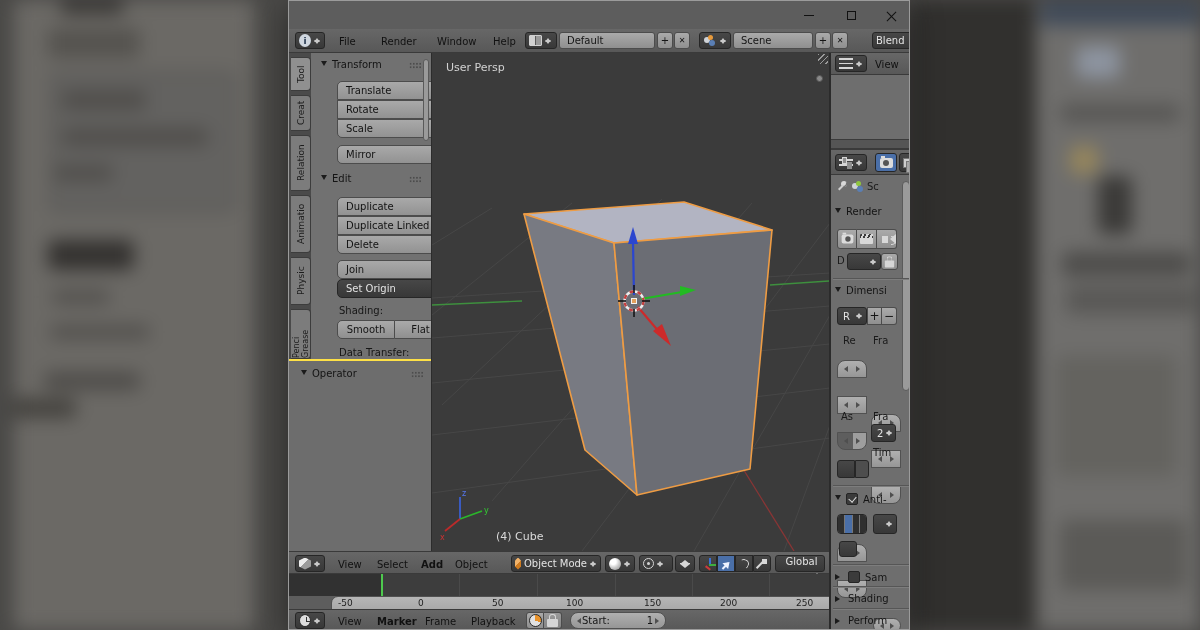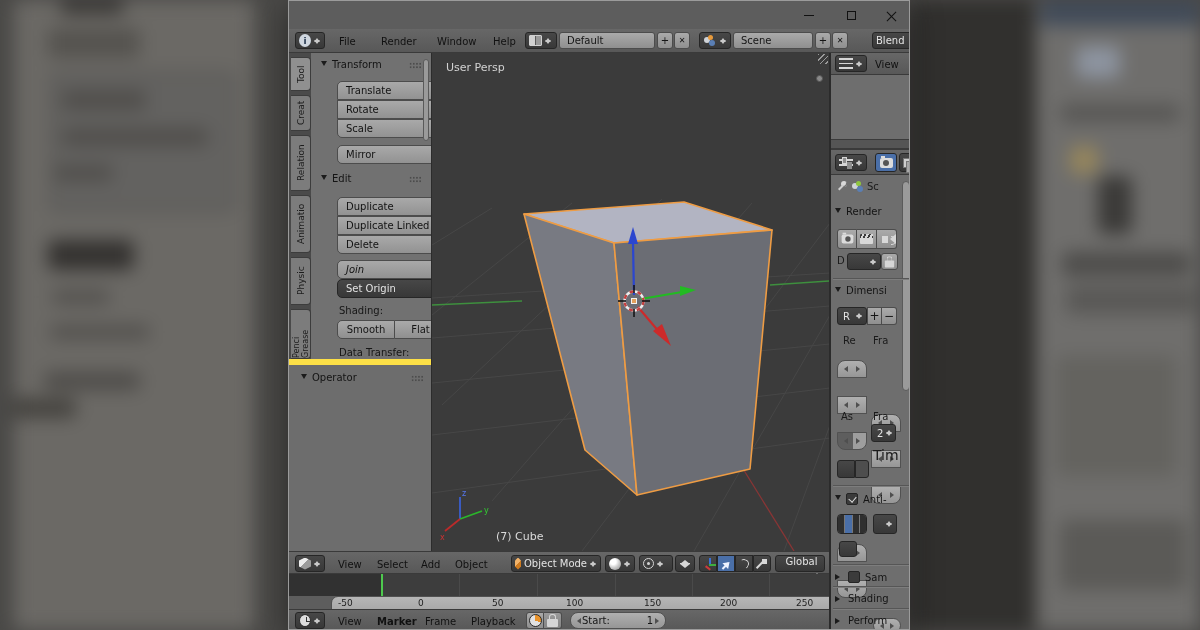--- a/index.html
+++ b/index.html
@@ -225,33 +225,33 @@
       <div class="shelf-btn r-all" style="top:92px;">Mirror</div>
 
       <div class="abs phead" style="left:10px;top:120px;">
         <span class="tri-d"></span>
         <span>Edit</span>
       </div>
       <div class="abs grip" style="left:98px;top:123px;"></div>
       <div class="shelf-btn r-top" style="top:144px;">Duplicate</div>
       <div class="shelf-btn" style="top:163px;">Duplicate Linked</div>
       <div class="shelf-btn r-bot" style="top:182px;">Delete</div>
-      <div class="shelf-btn r-all" style="top:207px;font-style:italic;">Join</div>
+      <div class="shelf-btn r-all" style="top:207px;">Join</div>
       <div class="abs chip" style="left:26px;top:226px;width:110px;height:19px;border-radius:5px;padding-left:8px;">
         <span>Set Origin</span>
 
       </div>
       <div class="abs" style="left:28px;top:252px;font-size:10px;color:#161616;">Shading:</div>
       <div class="abs lbtn" style="left:26px;top:267px;width:58px;height:19px;border-radius:5px 0 0 5px;">Smooth</div>
       <div class="abs lbtn" style="left:84px;top:267px;width:52px;height:19px;border-radius:0 5px 5px 0;border-left:none;">Flat</div>
       <div class="abs" style="left:28px;top:294px;font-size:10px;color:#161616;">Data Transfer:</div>
       <div class="vscroll" style="left:112px;top:6px;height:82px;width:6px;"></div>
     </div>
 
-    <div class="abs" style="left:0;top:306px;width:142px;height:192px;background:#6d6d6d;border-top:6px solid #fde047;">
+    <div class="abs" style="left:0;top:306px;width:142px;height:192px;background:#6d6d6d;border-top:2px solid #fde047;">
       <div class="abs phead" style="left:12px;top:7px;">
         <span class="tri-d"></span>
         <span>Operator</span>
       </div>
       <div class="abs grip" style="left:122px;top:10px;"></div>
     </div>
 
     <div class="abs" style="left:142px;top:0;width:398px;height:498px;background:#3b3b3b;border-left:1px solid #2c2c2c;overflow:hidden;">
       <svg width="398" height="498" viewBox="0 0 398 498">
 
@@ -304,34 +304,34 @@
         <g font-size="8" font-family="DejaVu Sans, sans-serif">
           <line x1="28" y1="466" x2="28" y2="444" stroke="#3a5fd0" stroke-width="1.8"></line>
           <line x1="28" y1="466" x2="50" y2="458" stroke="#2bb52b" stroke-width="1.8"></line>
           <line x1="28" y1="466" x2="13" y2="478" stroke="#bb2b2b" stroke-width="1.8"></line>
           <text x="30" y="443" fill="#5577ee">z</text>
           <text x="52" y="460" fill="#33cc33">y</text>
           <text x="8" y="487" fill="#cc3333">x</text>
         </g>
       </svg>
       <div class="abs" style="left:14px;top:8px;font-size:11px;color:#d2d2d2;">User Persp</div>
-      <div class="abs" style="left:64px;top:477px;font-size:11px;color:#dadada;">(7) Cube</div>
+      <div class="abs" style="left:64px;top:477px;font-size:11px;color:#dadada;">(4) Cube</div>
       <div class="abs" style="left:384px;top:22px;width:7px;height:7px;border-radius:50%;background:#8a8a8a;border:1px solid #555;"></div>
       <div class="grip-diag" style="right:1px;top:1px;"></div>
     </div>
   </div>
 
   <div class="abs hdr" style="left:0;top:550px;width:540px;height:23px;border-top:1px solid #3a3a3a;">
     <div class="abs chip" style="left:6px;top:3px;width:30px;height:17px;">
       <span class="i-cube"></span>
         <span class="stp"></span>
     </div>
     <span class="abs menu" style="left:49px;top:7px;">View</span>
     <span class="abs menu" style="left:88px;top:7px;">Select</span>
-    <span class="abs menu" style="left:132px;top:7px;">Add</span>
+    <span class="abs menu" style="left:132px;top:7px;font-weight:bold;">Add</span>
     <span class="abs menu" style="left:166px;top:7px;">Object</span>
     <div class="abs chip" style="left:222px;top:3px;width:90px;height:17px;">
       <span class="i-cube orange"></span>
       <span>Object Mode</span>
       <span class="stp" style="margin-left:auto;"></span>
     </div>
     <div class="abs chip" style="left:316px;top:3px;width:30px;height:17px;">
       <span class="i-sphere"></span>
         <span class="stp"></span>
     </div>
@@ -490,21 +490,21 @@
     <div class="abs pf" style="left:40px;top:313px;width:30px;height:18px;border-radius:0;"></div>
     <div class="abs pf" style="left:40px;top:331px;width:30px;height:18px;border-radius:0 0 8px 8px;"></div>
     <span class="abs" style="left:10px;top:358px;font-size:10px;color:#1a1a1a;">As</span>
     <span class="abs" style="left:42px;top:358px;font-size:10px;color:#1a1a1a;">Fra</span>
     <div class="abs pf" style="left:6px;top:371px;width:30px;height:18px;border-radius:8px 8px 0 0;"></div>
     <div class="abs pf" style="left:6px;top:389px;width:30px;height:18px;border-radius:0 0 8px 8px;"></div>
     <div class="abs chip" style="left:40px;top:371px;width:25px;height:18px;padding-left:5px;">
       <span>2</span>
       <span class="stp" style="margin-left:auto;"></span>
     </div>
-    <span class="abs" style="left:42px;top:394px;font-size:14px;color:#1a1a1a;">Tim</span>
+    <span class="abs" style="left:42px;top:394px;font-size:10px;color:#1a1a1a;">Tim</span>
     <div class="abs chip" style="left:6px;top:407px;width:18px;height:18px;border-radius:3px 0 0 3px;"></div>
     <div class="abs chip" style="left:24px;top:407px;width:14px;height:18px;border-radius:0 3px 3px 0;background:#4e4e4e;"></div>
     <div class="abs pf" style="left:42px;top:409px;width:28px;height:15px;"></div>
     <div class="sep" style="left:2px;top:432px;width:78px;"></div>
 
     <div class="abs phead" style="left:4px;top:440px;">
       <span class="tri-d"></span>
       <span class="cb on"></span>
       <span>Anti-</span>
     </div>

